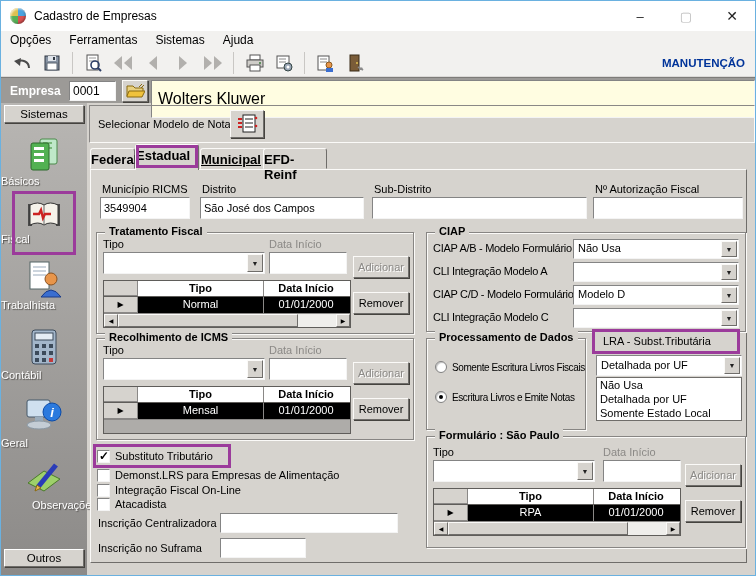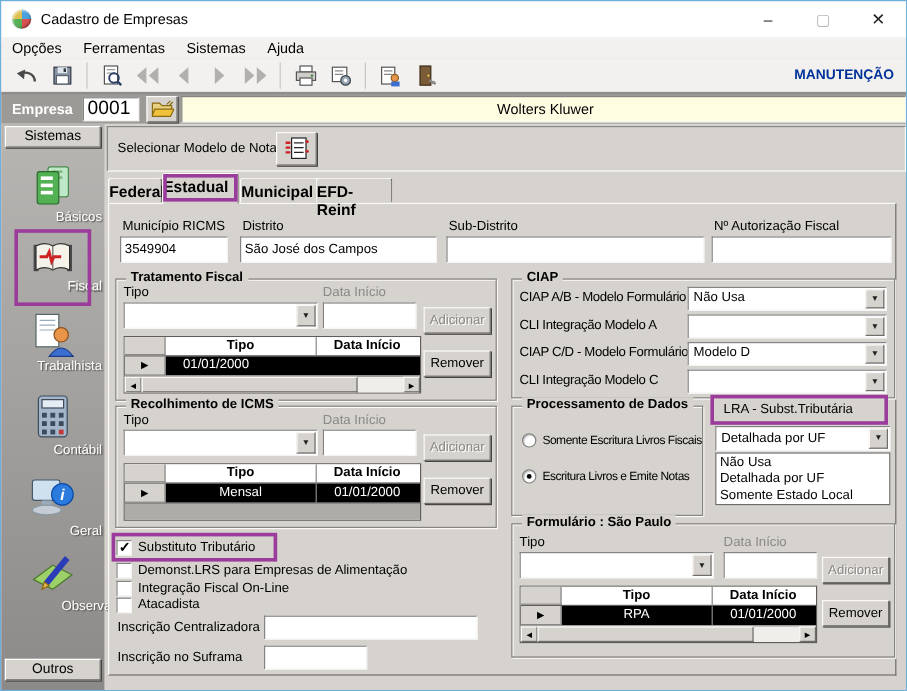--- a/index.html
+++ b/index.html
@@ -27,21 +27,21 @@
   .company-label { position:absolute; left:9px; top:6px; color:#fff; font-weight:bold; font-size:12px; }
   .raised { background:#d6d3ce; border:1px solid; border-color:#fbfaf8 #6f6d6a #6f6d6a #fbfaf8; box-shadow:1px 1px 0 #45433f; }
   input.field { position:absolute; border:1px solid; border-color:#848484 #f4f4f4 #f4f4f4 #848484; background:#fff;
                 font:11px "Liberation Sans",sans-serif; padding:0 3px; outline:none; }
 
   
   .sidebar { position:absolute; left:0; top:102px; width:86px; bottom:0; background:linear-gradient(180deg,#b8b6b3,#8c8a88); }
   .side-btn { position:absolute; left:3px; width:80px; height:18px; background:#d6d3ce; border:1px solid; border-color:#fff #6f6d6a #6f6d6a #fff;
               text-align:center; font-size:11.5px; line-height:16px; box-shadow:1px 1px 0 #45433f; }
   .side-icon { position:absolute; left:23px; width:40px; height:40px; }
-  .side-label { position:absolute; left:0; width:84px; text-align:right; color:#fff; font-size:11px; text-shadow:1px 1px 1px #55524f; }
+  .side-label { position:absolute; left:0; width:84px; text-align:left; color:#fff; font-size:11px; text-shadow:1px 1px 1px #55524f; }
 
   
   .hl { position:absolute; border:3px solid var(--hl,#9b3b9b); z-index:40; pointer-events:none; }
 
   
   .top-panel { position:absolute; left:88px; top:104px; width:666px; height:38px;
                border:1px solid; border-color:#8a8886 #fbfaf8 #fbfaf8 #8a8886; }
   .tab { position:absolute; background:#d6d3ce; border:1px solid; border-color:#fbfaf8 #6f6d6a transparent #fbfaf8;
          border-radius:3px 3px 0 0; font-weight:bold; font-size:13px; padding-top:3px; }
   .tabpage { position:absolute; left:89px; top:168px; width:657px; height:394px; background:#d6d3ce;
@@ -197,29 +197,29 @@
           <circle cx="12" cy="10" r="1" fill="#e0c050"></circle>
           <path d="M13 14 L18 17" stroke="#8a8a8a" stroke-width="2"></path>
           <polygon points="18,17 14,17 17,14" fill="#8a8a8a"></polygon>
         </svg>
     </div>
     <div class="mode">MANUTENÇÃO</div>
   </div>
 
   <div class="company-bar">
     <div class="company-label">Empresa</div>
-    <input class="field" style="left: 68px; top: 3px; width: 47px; height: 20px; font-size: 16px;" readonly="" value="0001">
+    <input class="field" style="left: 68px; top: 3px; width: 47px; height: 20px; font-size: 12px;" readonly="" value="0001">
     <div class="raised" style="position:absolute;left:121px;top:2px;width:26px;height:22px;display:flex;align-items:center;justify-content:center;">
       <svg width="20" height="16">
           <path d="M2 13 V3 h6 l2 2 h8 v3" fill="#e8d080" stroke="#8a6a10"></path>
           <path d="M2 13 L4 8 H20 L17 14 H2 Z" fill="#f0c23c" stroke="#8a6a10"></path>
           <path d="M14 4 l3 -3 M16 5 l3 -3" stroke="#8a6a10" fill="none"></path>
         </svg>
     </div>
-    <input class="field" style="left: 150px; top: 2px; width: 604px; height: 22px; font-size: 12px; background: var(--companybg,#fffde1); padding-left: 6px; text-align: center;" readonly="" value="Wolters Kluwer">
+    <input class="field" style="left: 150px; top: 2px; width: 604px; height: 38px; font-size: 16px; background: var(--companybg,#fffde1); padding-left: 6px;" readonly="" value="Wolters Kluwer">
   </div>
 
   <div class="sidebar">
     <div class="side-btn" style="top:2px;">Sistemas</div>
 
     <div class="side-icon" style="top:32px;">
       <svg width="40" height="40">
         <rect x="16" y="4" width="17" height="25" rx="2" fill="#bfe8c9" stroke="#4a8a4a"></rect>
         <rect x="19" y="7" width="9" height="2" fill="#7ab87a"></rect>
           <rect x="19" y="12" width="9" height="2" fill="#7ab87a"></rect>
@@ -310,21 +310,21 @@
           <line x1="2" y1="14" x2="6" y2="14" stroke="#cc2222" stroke-width="2"></line>
         <circle cx="20" cy="5" r="1.3" fill="#cc2222"></circle>
           <circle cx="20" cy="13" r="1.3" fill="#cc2222"></circle>
       </svg>
     </div>
   </div>
 
   <div class="tab" style="left:89px;top:147px;width:45px;height:21px;z-index:1;">Federal</div>
   <div class="tab" style="left:134px;top:143px;width:64px;height:26px;z-index:3;border-bottom:none;">Estadual</div>
   <div class="hl" style="left:135px;top:144px;width:62px;height:23px;z-index:45;"></div>
-  <div class="tab" style="left:199px;top:147px;width:80px;height:21px;z-index:1;">Municipal</div>
+  <div class="tab" style="left:199px;top:147px;width:80px;height:21px;z-index:1;text-decoration:underline;">Municipal</div>
   <div class="tab" style="left:262px;top:147px;width:64px;height:21px;z-index:1;">EFD-Reinf</div>
 
   <div class="tabpage">
 
     <div class="lbl" style="left:11px;top:13px;">Município RICMS</div>
     <input class="field" style="left: 9px; top: 27px; width: 90px; height: 22px;" readonly="" value="3549904">
     <div class="lbl" style="left:111px;top:13px;">Distrito</div>
     <input class="field" style="left: 109px; top: 27px; width: 164px; height: 22px;" readonly="" value="São José dos Campos">
     <div class="lbl" style="left:283px;top:13px;">Sub-Distrito</div>
     <input class="field" style="left: 281px; top: 27px; width: 215px; height: 22px;" readonly="" value="">
@@ -344,20 +344,21 @@
       <div class="grid" style="left:6px;top:47px;width:248px;height:48px;">
         <div class="g-row g-head">
           <div class="g-ind"></div>
           <div class="g-c1">Tipo</div>
           <div class="g-c2">Data Início</div>
         </div>
         <div class="g-row g-data">
           <div class="g-ind">
               <span class="row-arrow">▶</span>
             </div>
+          <div class="g-c1">Normal</div>
           <div class="g-c2">01/01/2000</div>
         </div>
         <div class="g-scroll">
           <div class="sc-btn">◀</div>
           <div class="sc-thumb"></div>
           <div class="sc-btn" style="margin-left:auto;">▶</div>
         </div>
       </div>
       <div class="pbtn" style="left:256px;top:59px;width:56px;height:22px;">Remover</div>
     </div>

